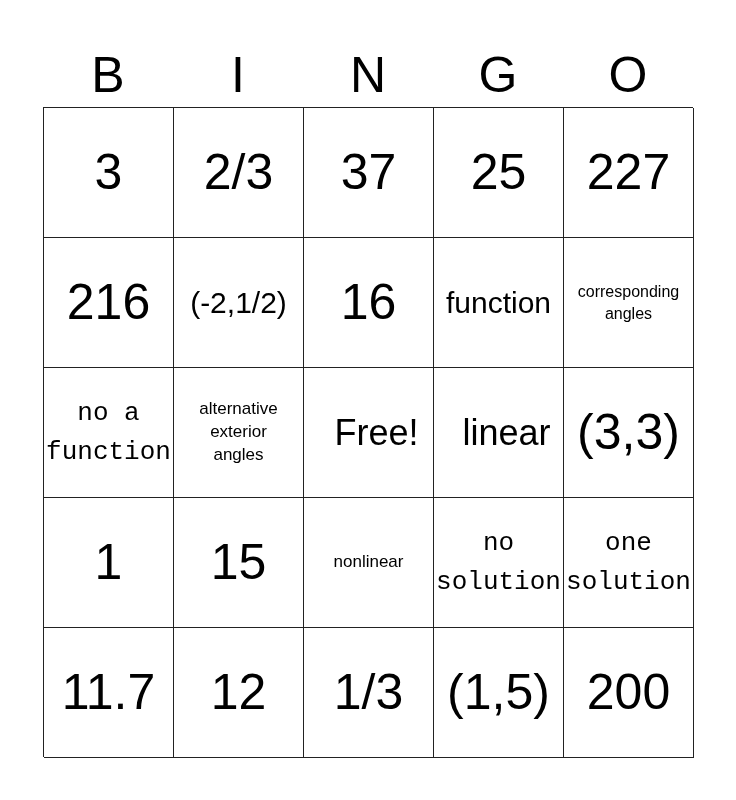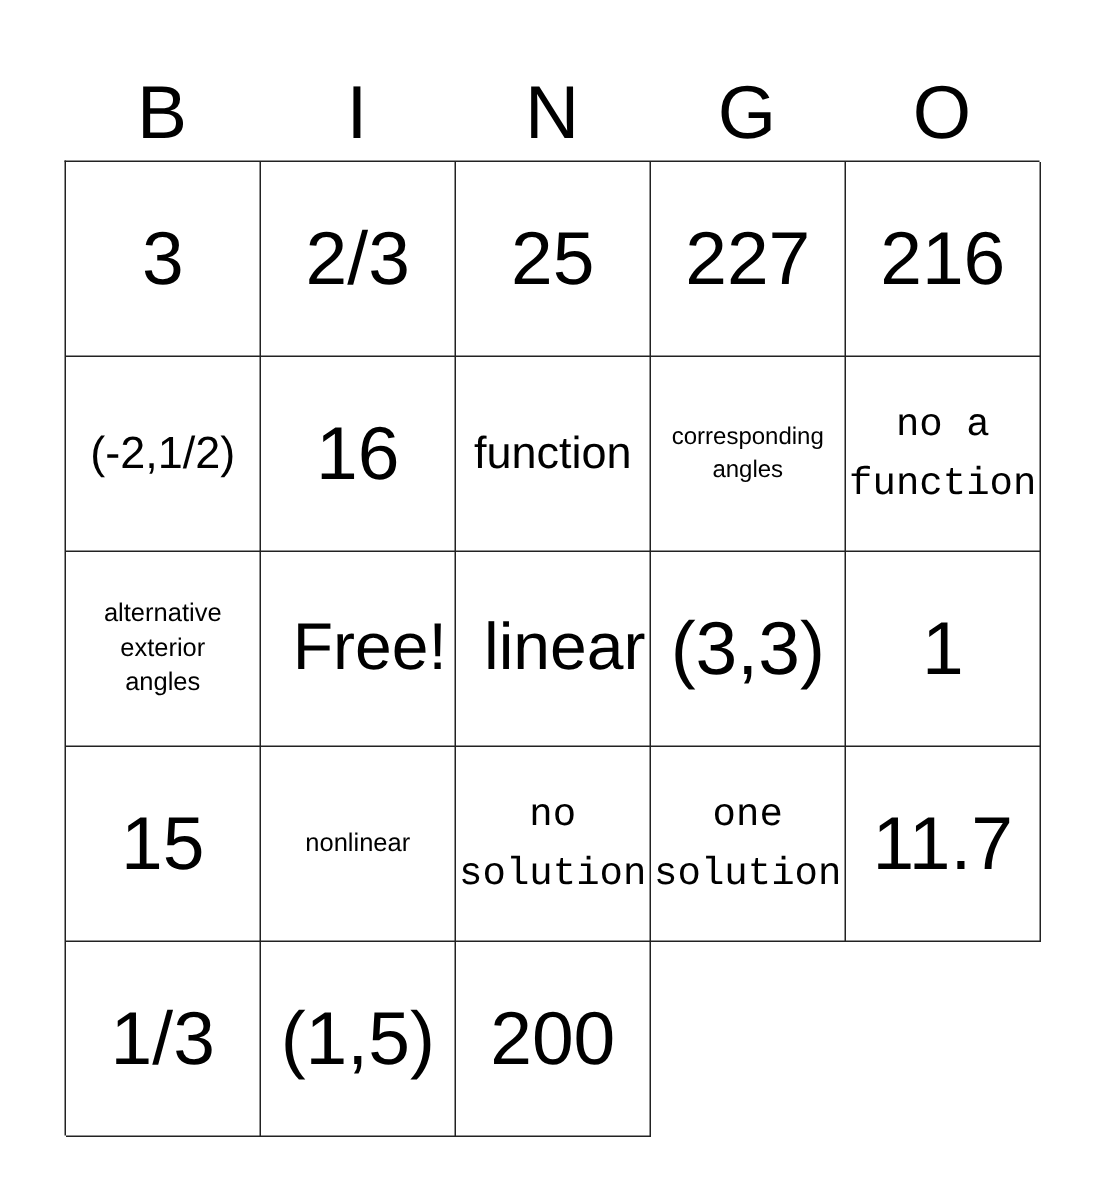--- a/index.html
+++ b/index.html
@@ -19,21 +19,21 @@
       display: grid; grid-template-columns: repeat(5, 130px); grid-template-rows: repeat(5, 130px);
       box-sizing: border-box; border-left: 1.5px solid #222; border-top: 1.5px solid #222;
     }
     .cell {
       box-sizing: border-box; border-right: 1.5px solid #222; border-bottom: 1.5px solid #222;
       display: flex; align-items: center; justify-content: center; text-align: center;
       padding: 2px; overflow: hidden; cursor: pointer;
     }
     .cell span { display: block; white-space: pre-line; }
     .s-xl { font-size: 50px; line-height: 1.1; }
-    .s-l  { font-size: 44px; line-height: 1.1; margin-left: 16px; }
+    .s-l  { font-size: 36px; line-height: 1.1; margin-left: 16px; }
     .s-m  { font-size: 30px; line-height: 1.3; text-align: right; }
     .s-ms { font-size: 26px; line-height: 1.5; font-family: Liberation Mono, monospace; }
     .s-s  { font-size: 17px; line-height: 1.35; }
     .s-xs { font-size: 16px; line-height: 1.35; }
   </style>
 </head>
 <body>
 
 <div class="header">
   <div class="letter">B</div>
@@ -42,20 +42,23 @@
   <div class="letter">G</div>
   <div class="letter">O</div>
 </div>
 
 <div class="grid" id="grid">
     <div class="cell">
       <span class="s-xl">3</span>
     </div>
     <div class="cell">
       <span class="s-xl">2/3</span>
+    </div>
+    <div class="cell">
+      <span class="s-xl">37</span>
     </div>
     <div class="cell">
       <span class="s-xl">25</span>
     </div>
     <div class="cell">
       <span class="s-xl">227</span>
     </div>
     <div class="cell">
       <span class="s-xl">216</span>
     </div>
@@ -104,20 +107,23 @@
 solution</span>
     </div>
     <div class="cell">
       <span class="s-ms">one
 solution</span>
     </div>
     <div class="cell">
       <span class="s-xl">11.7</span>
     </div>
     <div class="cell">
+      <span class="s-xl">12</span>
+    </div>
+    <div class="cell">
       <span class="s-xl">1/3</span>
     </div>
     <div class="cell">
       <span class="s-xl">(1,5)</span>
     </div>
     <div class="cell">
       <span class="s-xl">200</span>
     </div>
   </div>
 

